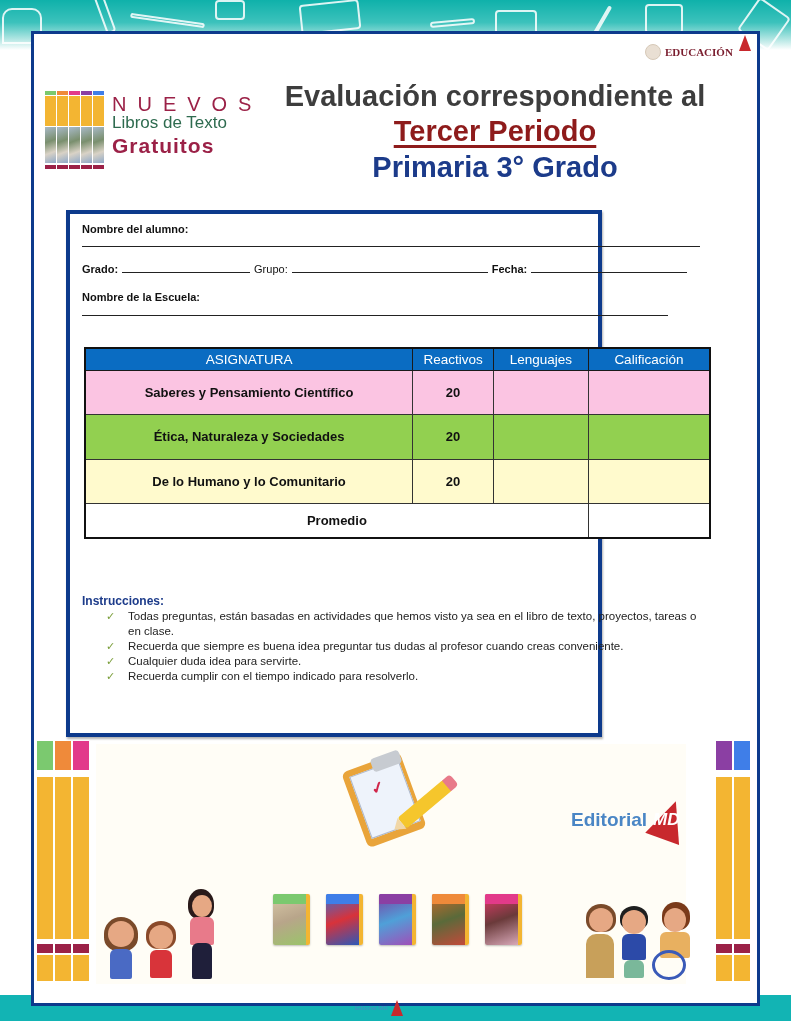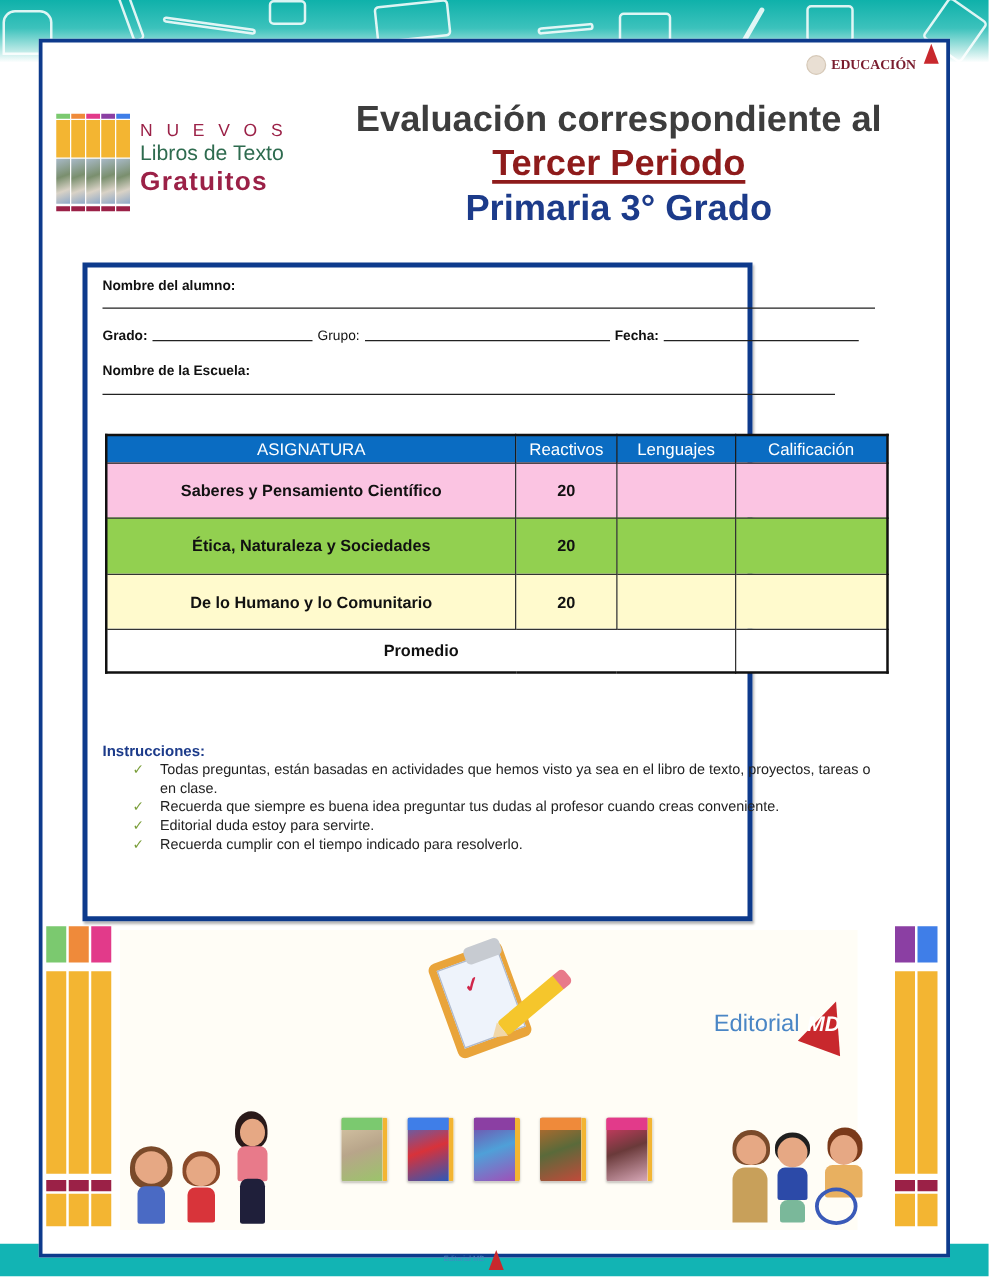--- a/index.html
+++ b/index.html
@@ -38,21 +38,21 @@
     .edu-logo .name { font-family: "Liberation Serif", serif; font-weight: bold; font-size: 11px; color: #7a1d2e; }
     .edu-logo .flag { position: absolute; left: 94px; top: -9px; width: 0; height: 0; border-left: 6px solid transparent; border-right: 6px solid transparent; border-bottom: 16px solid #c8282d; }
 
     .nlt-logo { position: absolute; left: 45px; top: 91px; width: 220px; height: 80px; }
     .nlt-stripes { position: absolute; left: 0; top: 0; width: 60px; height: 78px; }
     .nlt-stripes .cap { position: absolute; top: 0; width: 11px; height: 4px; }
     .nlt-stripes .body { position: absolute; top: 5px; width: 11px; height: 30px; background: #f3b532; }
     .nlt-stripes .photo { position: absolute; top: 36px; width: 11px; height: 36px; background: linear-gradient(160deg, #a8b9c7, #7a8f6e 40%, #d9d2c6 70%, #8fa9c8); }
     .nlt-stripes .foot { position: absolute; top: 74px; width: 11px; height: 4px; background: #9b2147; }
     .nlt-text { position: absolute; left: 67px; top: 4px; }
-    .nlt-nuevos { font-size: 14px; letter-spacing: 11px; color: #9b2147; line-height: 18px; }
+    .nlt-nuevos { font-size: 20px; letter-spacing: 11px; color: #9b2147; line-height: 18px; }
     .nlt-libros { font-size: 17px; color: #2e6b4f; line-height: 20px; }
     .nlt-gratuitos { font-size: 21px; color: #9b2147; letter-spacing: 1px; font-weight: bold; line-height: 26px; }
 
     .title-1 { position: absolute; left: 265px; top: 80px; width: 460px; text-align: center; font-size: 29px; font-weight: bold; color: #3d3d3d; }
     .title-2 { position: absolute; left: 265px; top: 115px; width: 460px; text-align: center; }
     .title-2 span { font-size: 29px; font-weight: bold; color: #8e1b1b; text-decoration: underline; text-decoration-thickness: 3px; text-underline-offset: 4px; }
     .title-3 { position: absolute; left: 265px; top: 151px; width: 460px; text-align: center; font-size: 29px; font-weight: bold; color: #1c3b8a; }
 
     
     .form-box {
@@ -91,21 +91,21 @@
     .clipboard { position: absolute; left: 345px; top: 752px; width: 110px; height: 90px; }
     .clip-board { position: absolute; left: 8px; top: 8px; width: 62px; height: 80px; background: #e9a43a; border-radius: 6px; transform: rotate(-20deg); }
     .clip-paper { position: absolute; left: 14px; top: 14px; width: 52px; height: 66px; background: #eef3fb; border: 1px solid #aeb9cc; transform: rotate(-20deg); }
     .clip-top { position: absolute; left: 26px; top: 2px; width: 30px; height: 14px; background: #c7cbd1; border-radius: 4px; transform: rotate(-20deg); }
     .clip-check { position: absolute; left: 26px; top: 26px; color: #d0264a; font-size: 16px; font-weight: bold; transform: rotate(-20deg); }
     .pencil { position: absolute; left: 50px; top: 45px; width: 60px; height: 14px; background: #f5c62c; border-radius: 3px; transform: rotate(-40deg); }
     .pencil::before { content: ""; position: absolute; right: -8px; top: 0; width: 10px; height: 14px; background: #e87a8a; border-radius: 0 4px 4px 0; }
     .pencil::after { content: ""; position: absolute; left: -10px; top: 0; width: 0; height: 0; border-top: 7px solid transparent; border-bottom: 7px solid transparent; border-right: 10px solid #f1d7a8; }
 
     .editorial-logo { position: absolute; left: 571px; top: 800px; display: flex; align-items: center; }
-    .editorial-logo .word { font-size: 19px; font-weight: normal; color: #4a86c5; }
+    .editorial-logo .word { font-size: 19px; font-weight: bold; color: #4a86c5; }
     .editorial-logo .md { position: relative; margin-left: 4px; width: 40px; height: 40px; font-style: italic; }
     .editorial-logo .md .tri { position: absolute; left: 0; top: 0; width: 0; height: 0; border-left: 18px solid transparent; border-right: 18px solid transparent; border-bottom: 40px solid #c8282d; transform: rotate(20deg); }
     .editorial-logo .md .letters { position: absolute; left: 2px; top: 10px; color: #fff; font-weight: bold; font-size: 17px; }
 
     .books { position: absolute; left: 273px; top: 894px; display: flex; gap: 16px; }
     .book { width: 37px; height: 51px; border-radius: 2px; box-shadow: 0 1px 2px rgba(0,0,0,0.25); position: relative; overflow: hidden; border-right: 4px solid #f3b532; }
     .book .band { position: absolute; left: 0; top: 0; width: 100%; height: 10px; }
 
     .kids { position: absolute; }
     .kid-head { position: absolute; border-radius: 50%; background: #e6a884; }
@@ -227,21 +227,21 @@
         <td></td>
       </tr>
     </tbody>
   </table>
 
   <div class="instructions">
     <div class="head">Instrucciones:</div>
     <ul>
       <li><span class="check">✓</span><span>Todas preguntas, están basadas en actividades que hemos visto ya sea en el libro de texto, proyectos, tareas o en clase.</span></li>
       <li><span class="check">✓</span><span>Recuerda que siempre es buena idea preguntar tus dudas al profesor cuando creas conveniente.</span></li>
-      <li><span class="check">✓</span><span>Editorial duda estoy para servirte.</span></li>
+      <li><span class="check">✓</span><span>Cualquier duda idea para servirte.</span></li>
       <li><span class="check">✓</span><span>Recuerda cumplir con el tiempo indicado para resolverlo.</span></li>
     </ul>
   </div>
 </div>
 
 <div class="bottom-bg"></div>
 
 <div class="stripes" style="left:37px;top:741px;width:55px;height:240px;">
   <div style="left:0;top:0;width:16px;height:29px;background:#7bc96f;"></div>
   <div style="left:18px;top:0;width:16px;height:29px;background:#ef8a3a;"></div>

